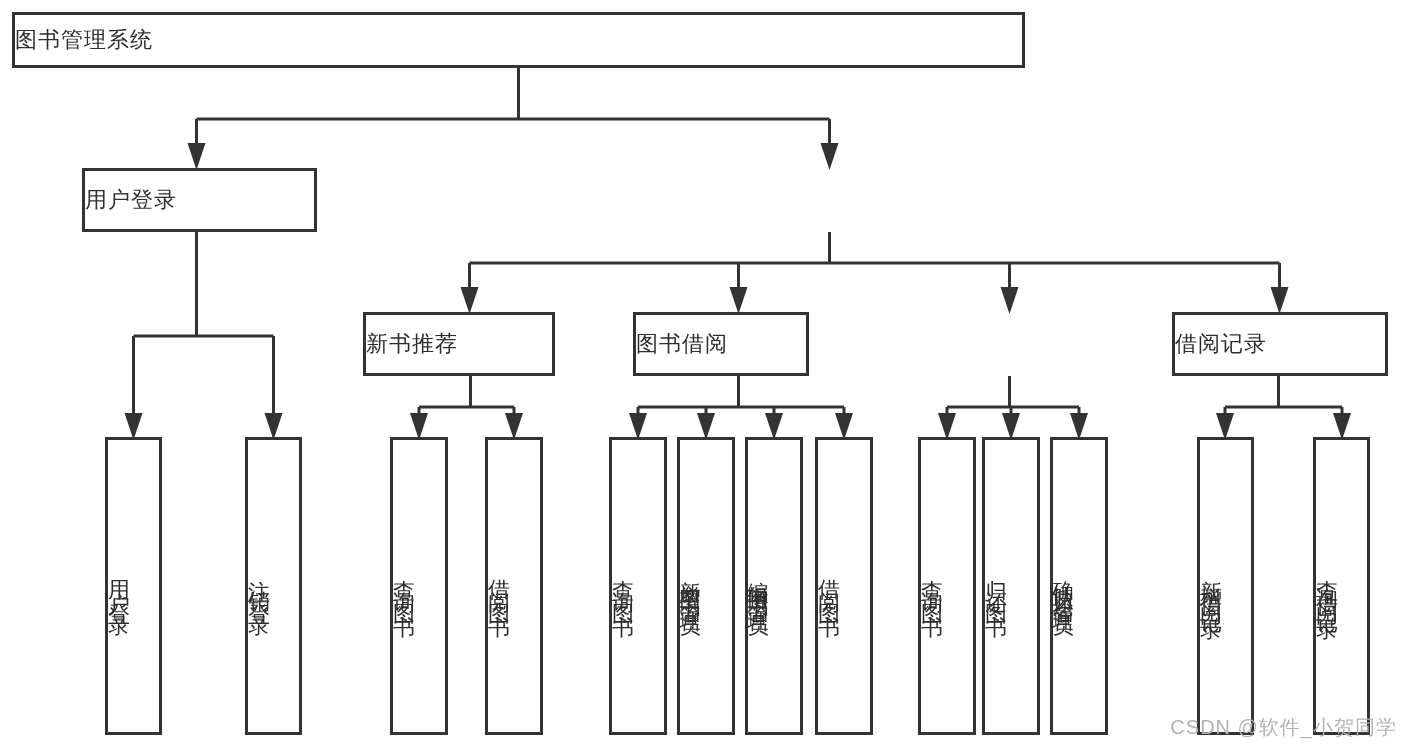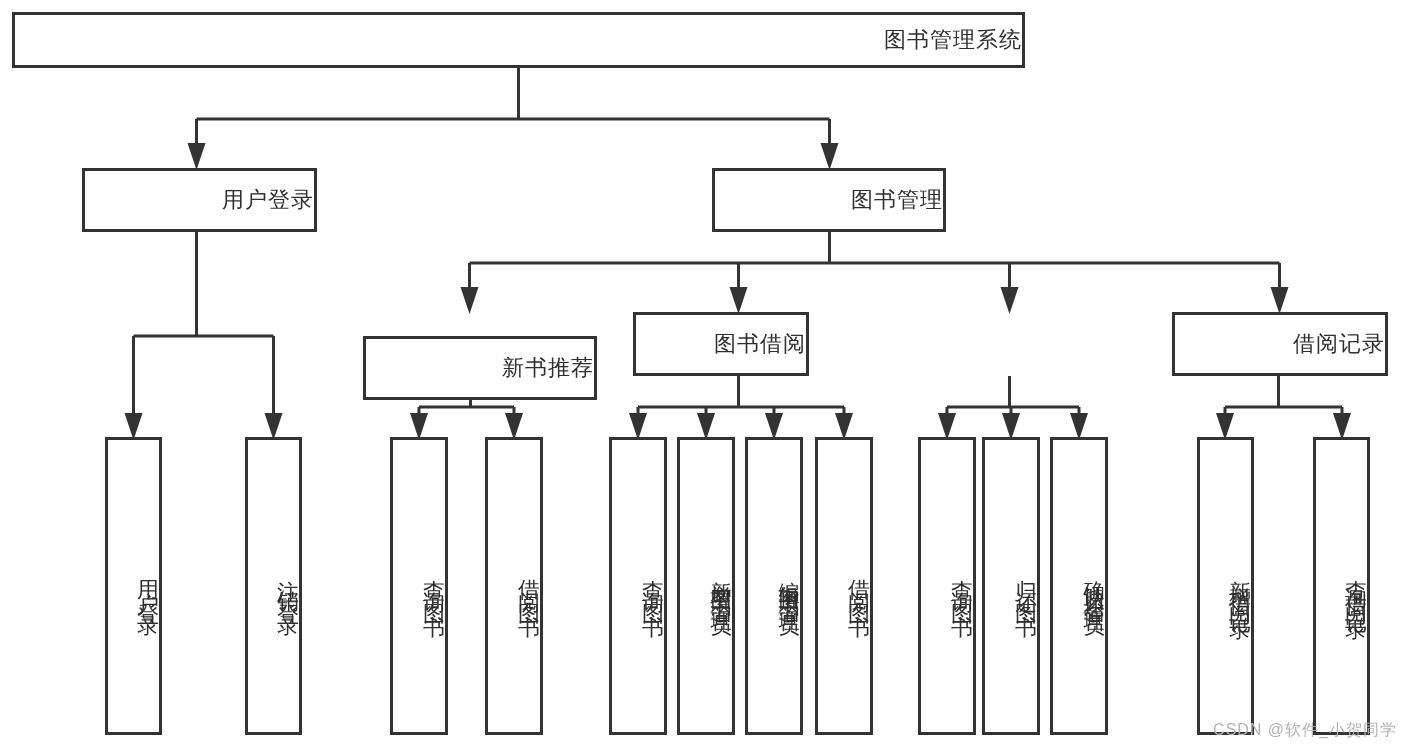--- a/index.html
+++ b/index.html
@@ -14,40 +14,40 @@
   .edges { position: absolute; left: 0; top: 0; width: 1405px; height: 747px; }
   .edges .line { fill: none; stroke: #333333; stroke-width: 3; }
   .edges .arrow { fill: #333333; stroke: none; }
   .box {
     position: absolute;
     box-sizing: border-box;
     border: 3px solid #333333;
     background: #ffffff;
     display: flex;
     align-items: center;
-    justify-content: flex-end;
+    justify-content: flex-start;
     font-size: 22px;
     color: #2e2e2e;
     z-index: 2;
   }
   .hbox { letter-spacing: 1px; }
   .vbox span {
     writing-mode: vertical-rl;
     text-orientation: mixed;
     letter-spacing: 12px;
     line-height: 1;
     white-space: nowrap;
   }
   .vbox.medium span { letter-spacing: 8px; }
   .vbox.tight span { letter-spacing: 5px; font-size: 21px; }
   .watermark {
     position: absolute;
     right: 8px;
     bottom: 6px;
-    font-size: 16px;
+    font-size: 20px;
     color: #b3b3b3;
     letter-spacing: 1px;
     z-index: 5;
   }
 </style>
 </head>
 <body>
 
 <div class="canvas">
 
@@ -82,25 +82,22 @@
       M1333 413 L1351 413 L1342 440 Z"></path>
   </svg>
 
   <div class="box hbox" style="left:12px; top:12px; width:1013px; height:56px;">
     <span>图书管理系统</span>
   </div>
 
   <div class="box hbox" style="left:82px; top:168px; width:235px; height:64px;">
     <span>用户登录</span>
   </div>
-  <div class="box hbox" style="left:712px; top:168px; width:234px; height:64px;">
-    <span>图书管理</span>
-  </div>
 
-  <div class="box hbox" style="left:363px; top:312px; width:234px; height:64px;margin-top:24px;">
+  <div class="box hbox" style="left:363px; top:312px; width:192px; height:64px;">
     <span>新书推荐</span>
   </div>
   <div class="box hbox" style="left:633px; top:312px; width:176px; height:64px;">
     <span>图书借阅</span>
   </div>
   <div class="box hbox" style="left:1172px; top:312px; width:216px; height:64px;">
     <span>借阅记录</span>
   </div>
 
   <div class="box vbox" style="left:105px; top:437px; width:57px; height:298px;">

